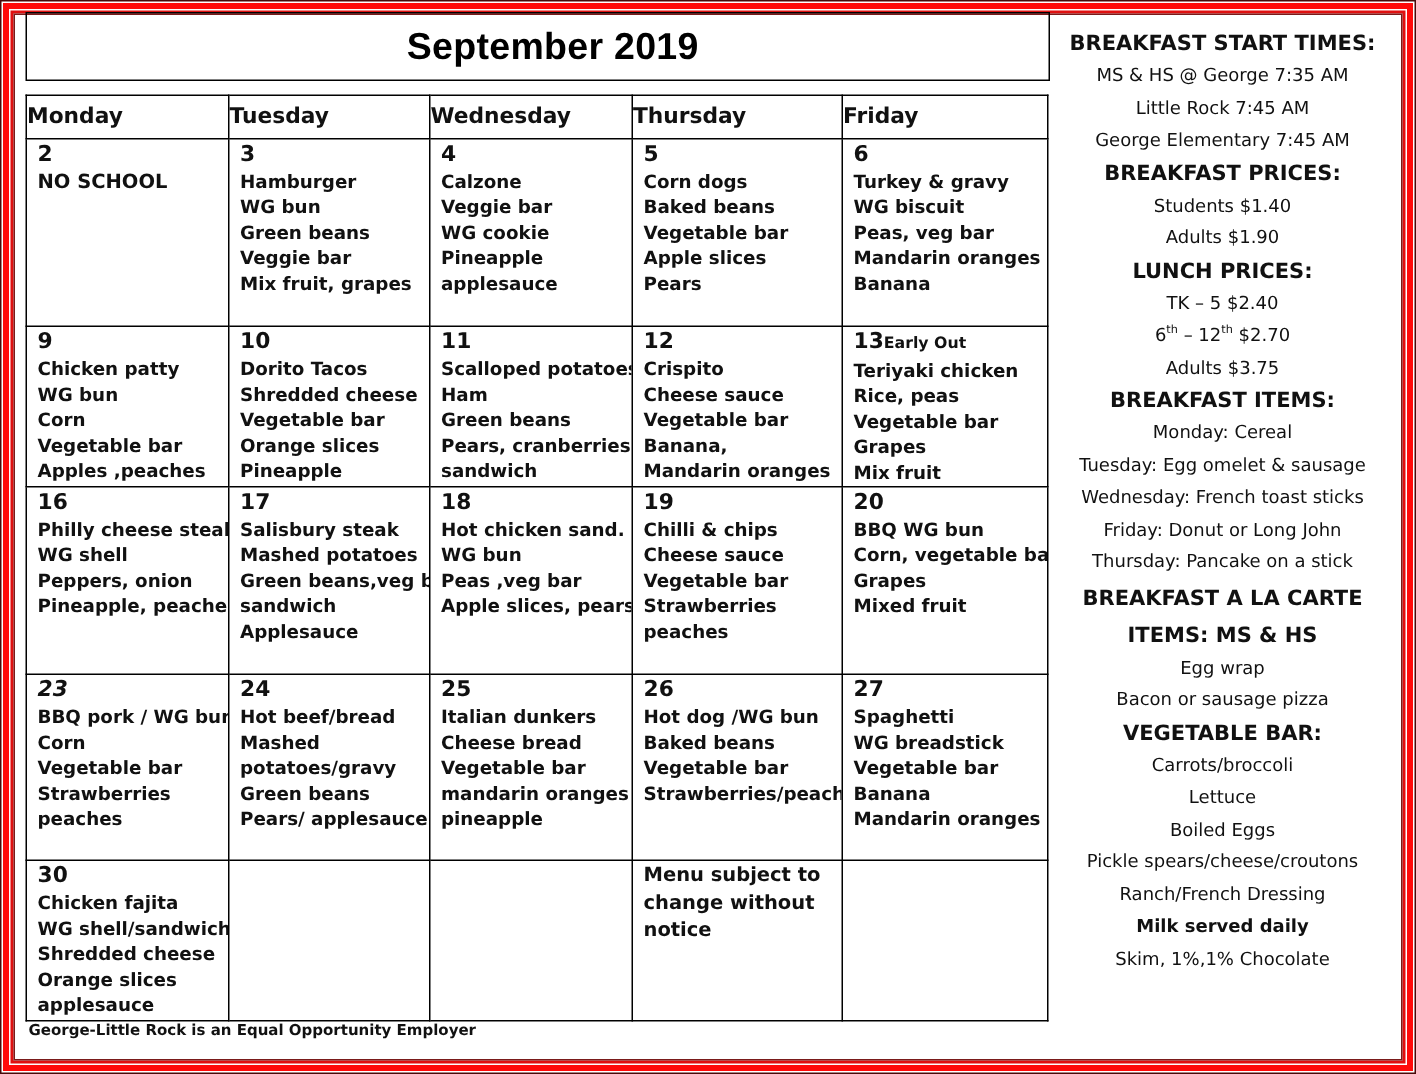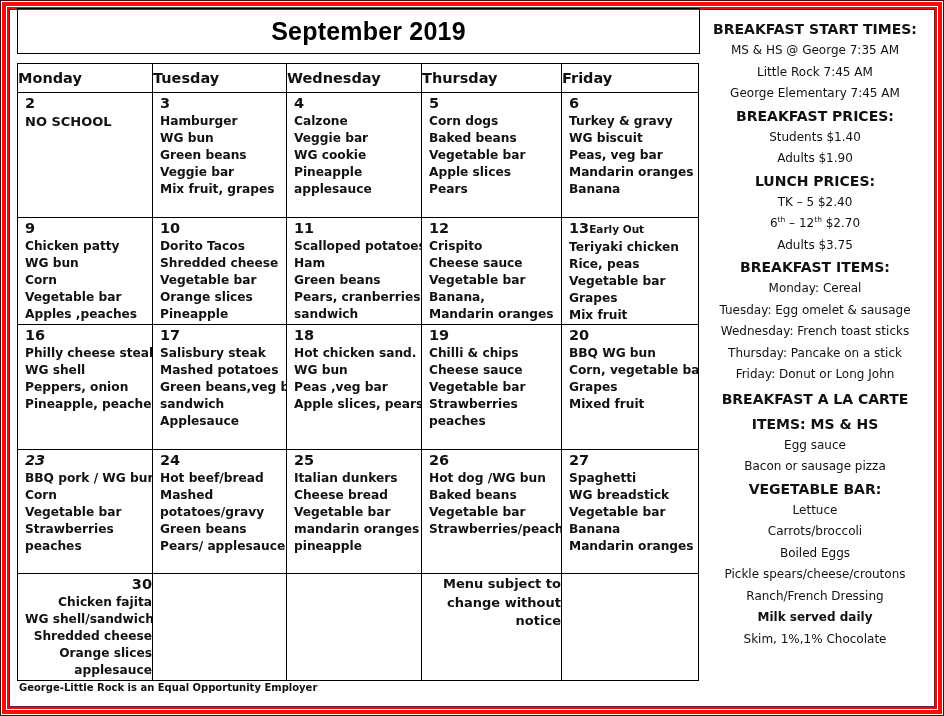--- a/index.html
+++ b/index.html
@@ -26,21 +26,21 @@
   .day-num.italic { font-style: italic; }
   .day-note { font-size: 10.5px; font-weight: bold; }
   .no-school { font-size: 13px; }
   .item { display: block; white-space: nowrap; }
   .notice { display: block; font-size: 13px; line-height: 18.5px; padding-top: 0; }
 
   .r1 { height: 125px; }
   .r2 { height: 107px; }
   .r3 { height: 125px; }
   .r4 { height: 124px; }
-  .r5 { height: 107px; text-align: right; }
+  .r5 { height: 107px; }
 
   .footer { position: absolute; left: 19px; top: 682px; font-size: 10px; font-weight: bold; color: #111; }
 
   
   .side { position: absolute; left: 705px; top: 18px; width: 220px; text-align: center; color: #111; }
   .side .h { font-size: 14px; font-weight: bold; line-height: 22px; }
   .side .l { font-size: 12px; line-height: 21.5px; white-space: nowrap; }
   .side .b { font-weight: bold; }
   .side sup { font-size: 7.5px; vertical-align: super; line-height: 0; }
 </style>
@@ -276,30 +276,30 @@
 
   <div class="h">LUNCH PRICES:</div>
   <div class="l">TK – 5 $2.40</div>
   <div class="l"><span>6</span><sup>th</sup><span> – 12</span><sup>th</sup><span> $2.70</span></div>
   <div class="l">Adults $3.75</div>
 
   <div class="h">BREAKFAST ITEMS:</div>
   <div class="l">Monday: Cereal</div>
   <div class="l">Tuesday: Egg omelet &amp; sausage</div>
   <div class="l">Wednesday: French toast sticks</div>
+  <div class="l">Friday: Donut or Long John</div>
   <div class="l">Thursday: Pancake on a stick</div>
-  <div class="l">Friday: Donut or Long John</div>
 
   <div class="h" style="margin-top:2px">BREAKFAST A LA CARTE</div>
   <div class="h" style="margin-top:3px">ITEMS: MS &amp; HS</div>
-  <div class="l">Egg sauce</div>
+  <div class="l">Egg wrap</div>
   <div class="l">Bacon or sausage pizza</div>
 
   <div class="h">VEGETABLE BAR:</div>
+  <div class="l">Carrots/broccoli</div>
   <div class="l">Lettuce</div>
-  <div class="l">Carrots/broccoli</div>
   <div class="l">Boiled Eggs</div>
   <div class="l">Pickle spears/cheese/croutons</div>
   <div class="l">Ranch/French Dressing</div>
 
   <div class="l b">Milk served daily</div>
   <div class="l">Skim, 1%,1% Chocolate</div>
 </div>
 
 </body></html>

